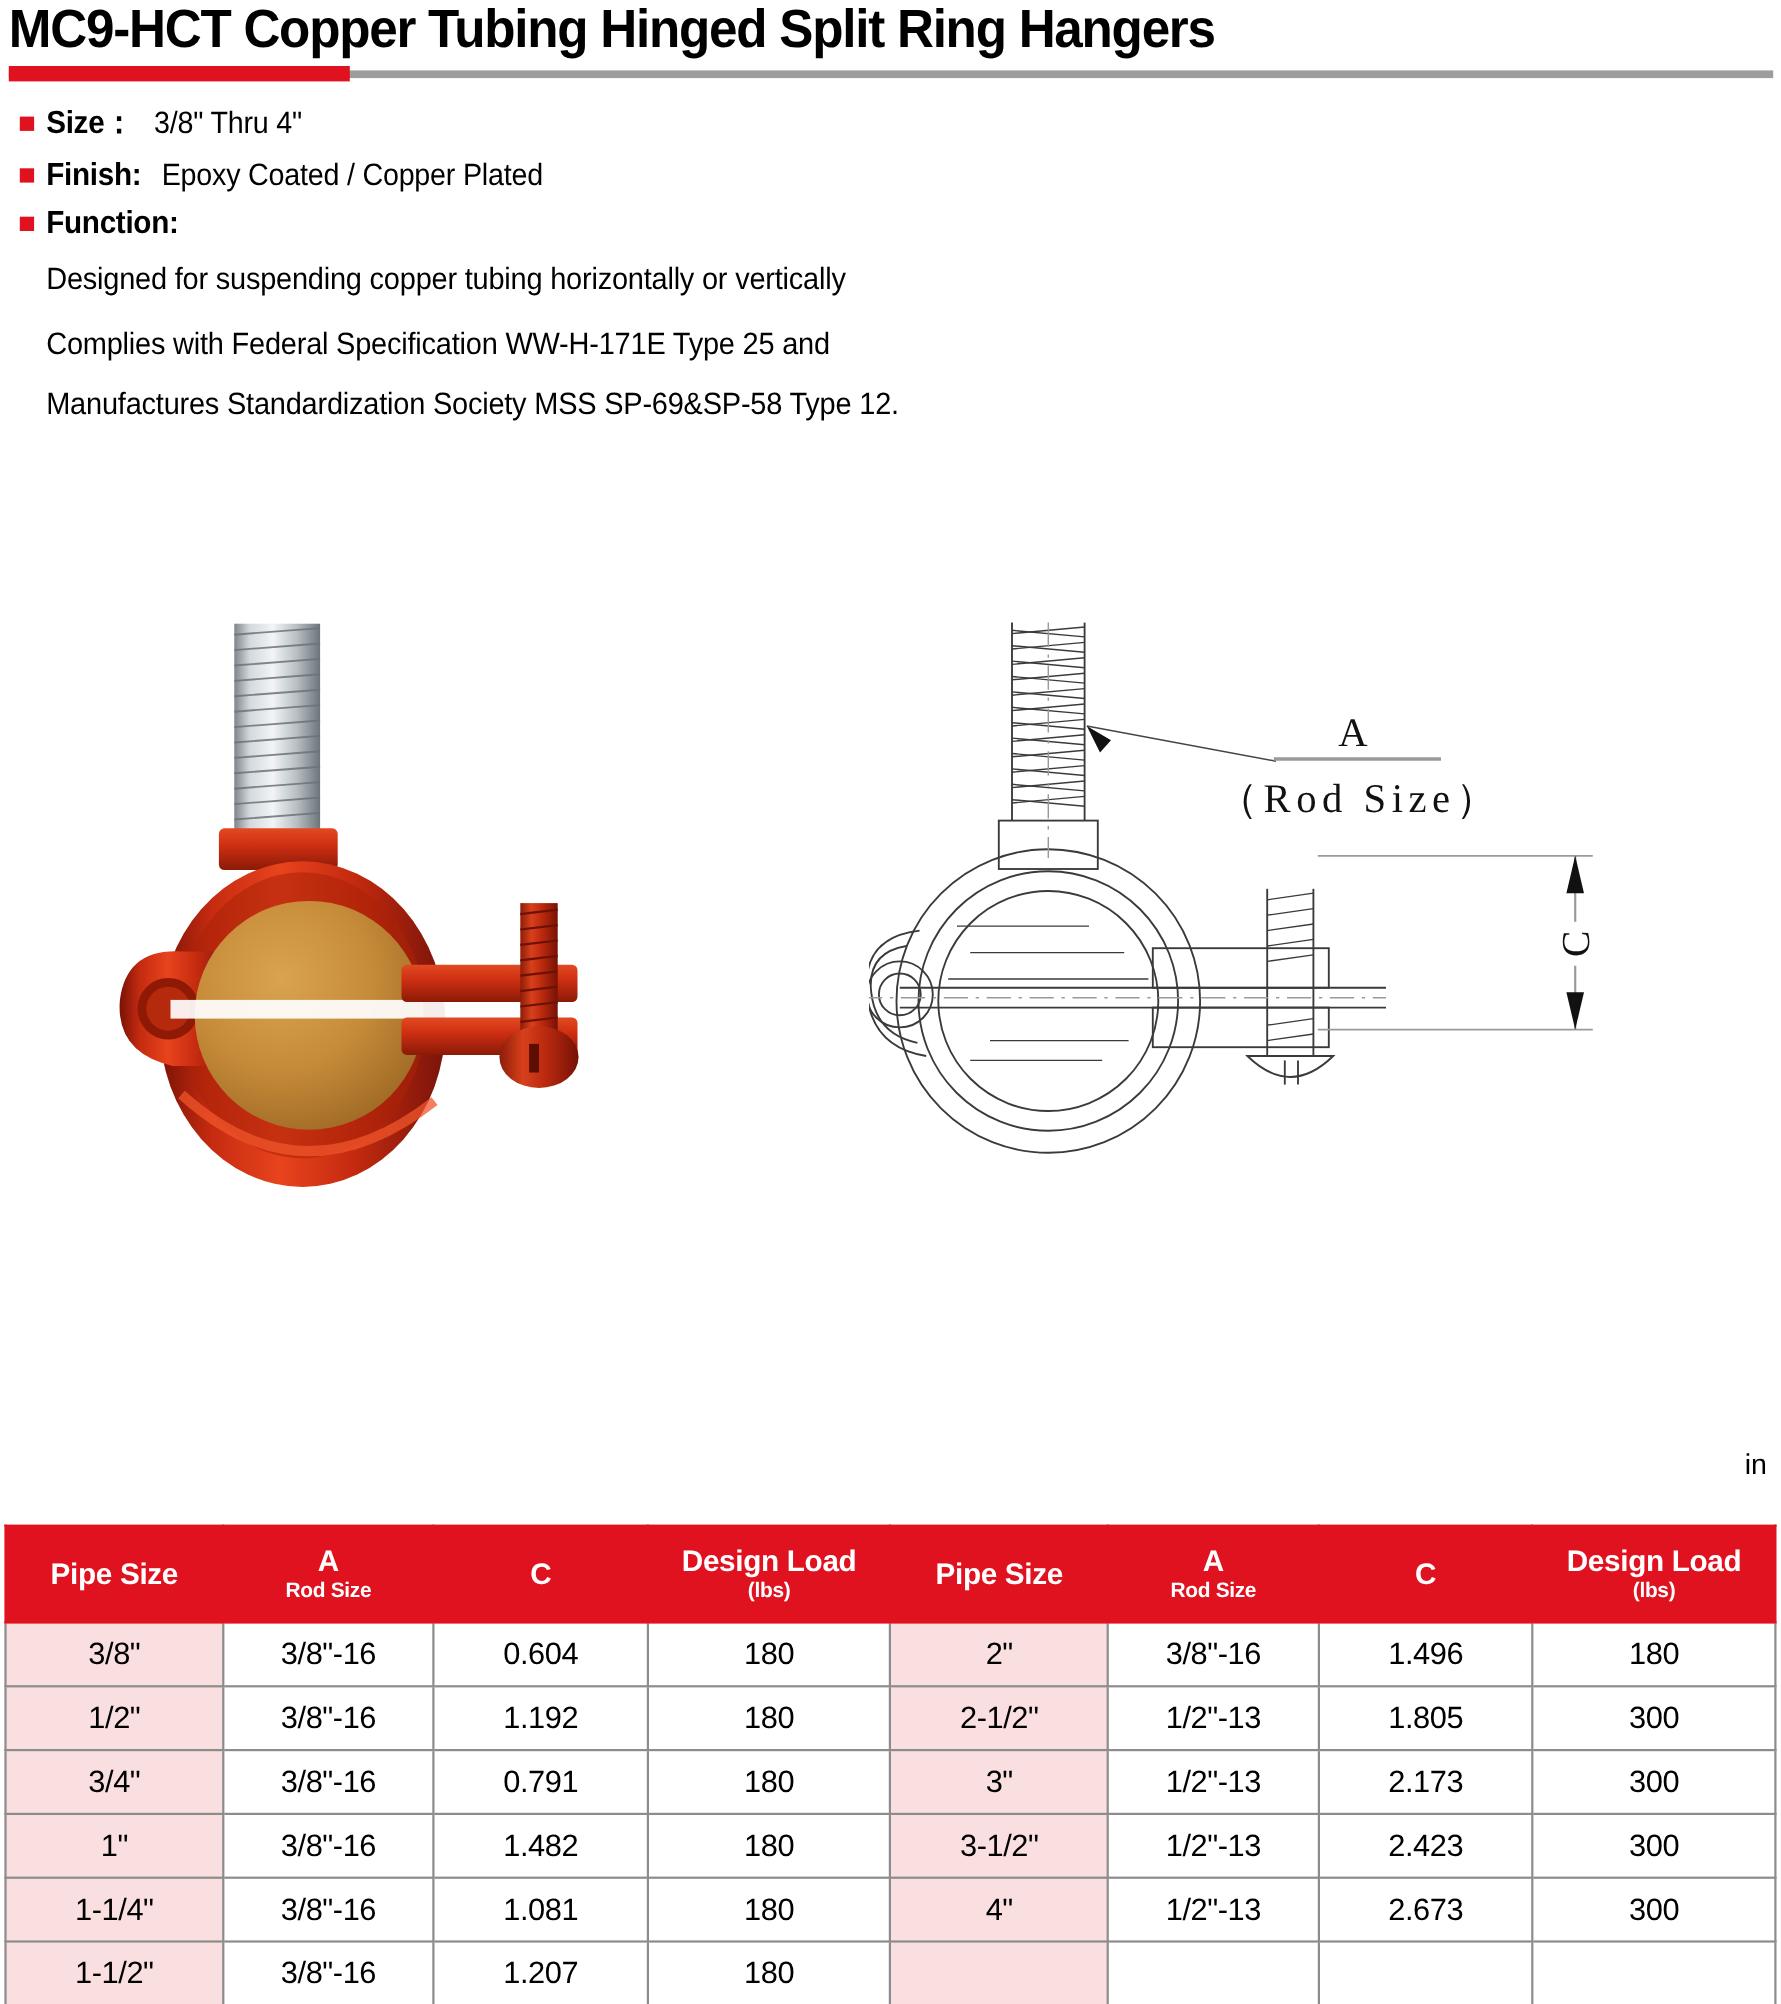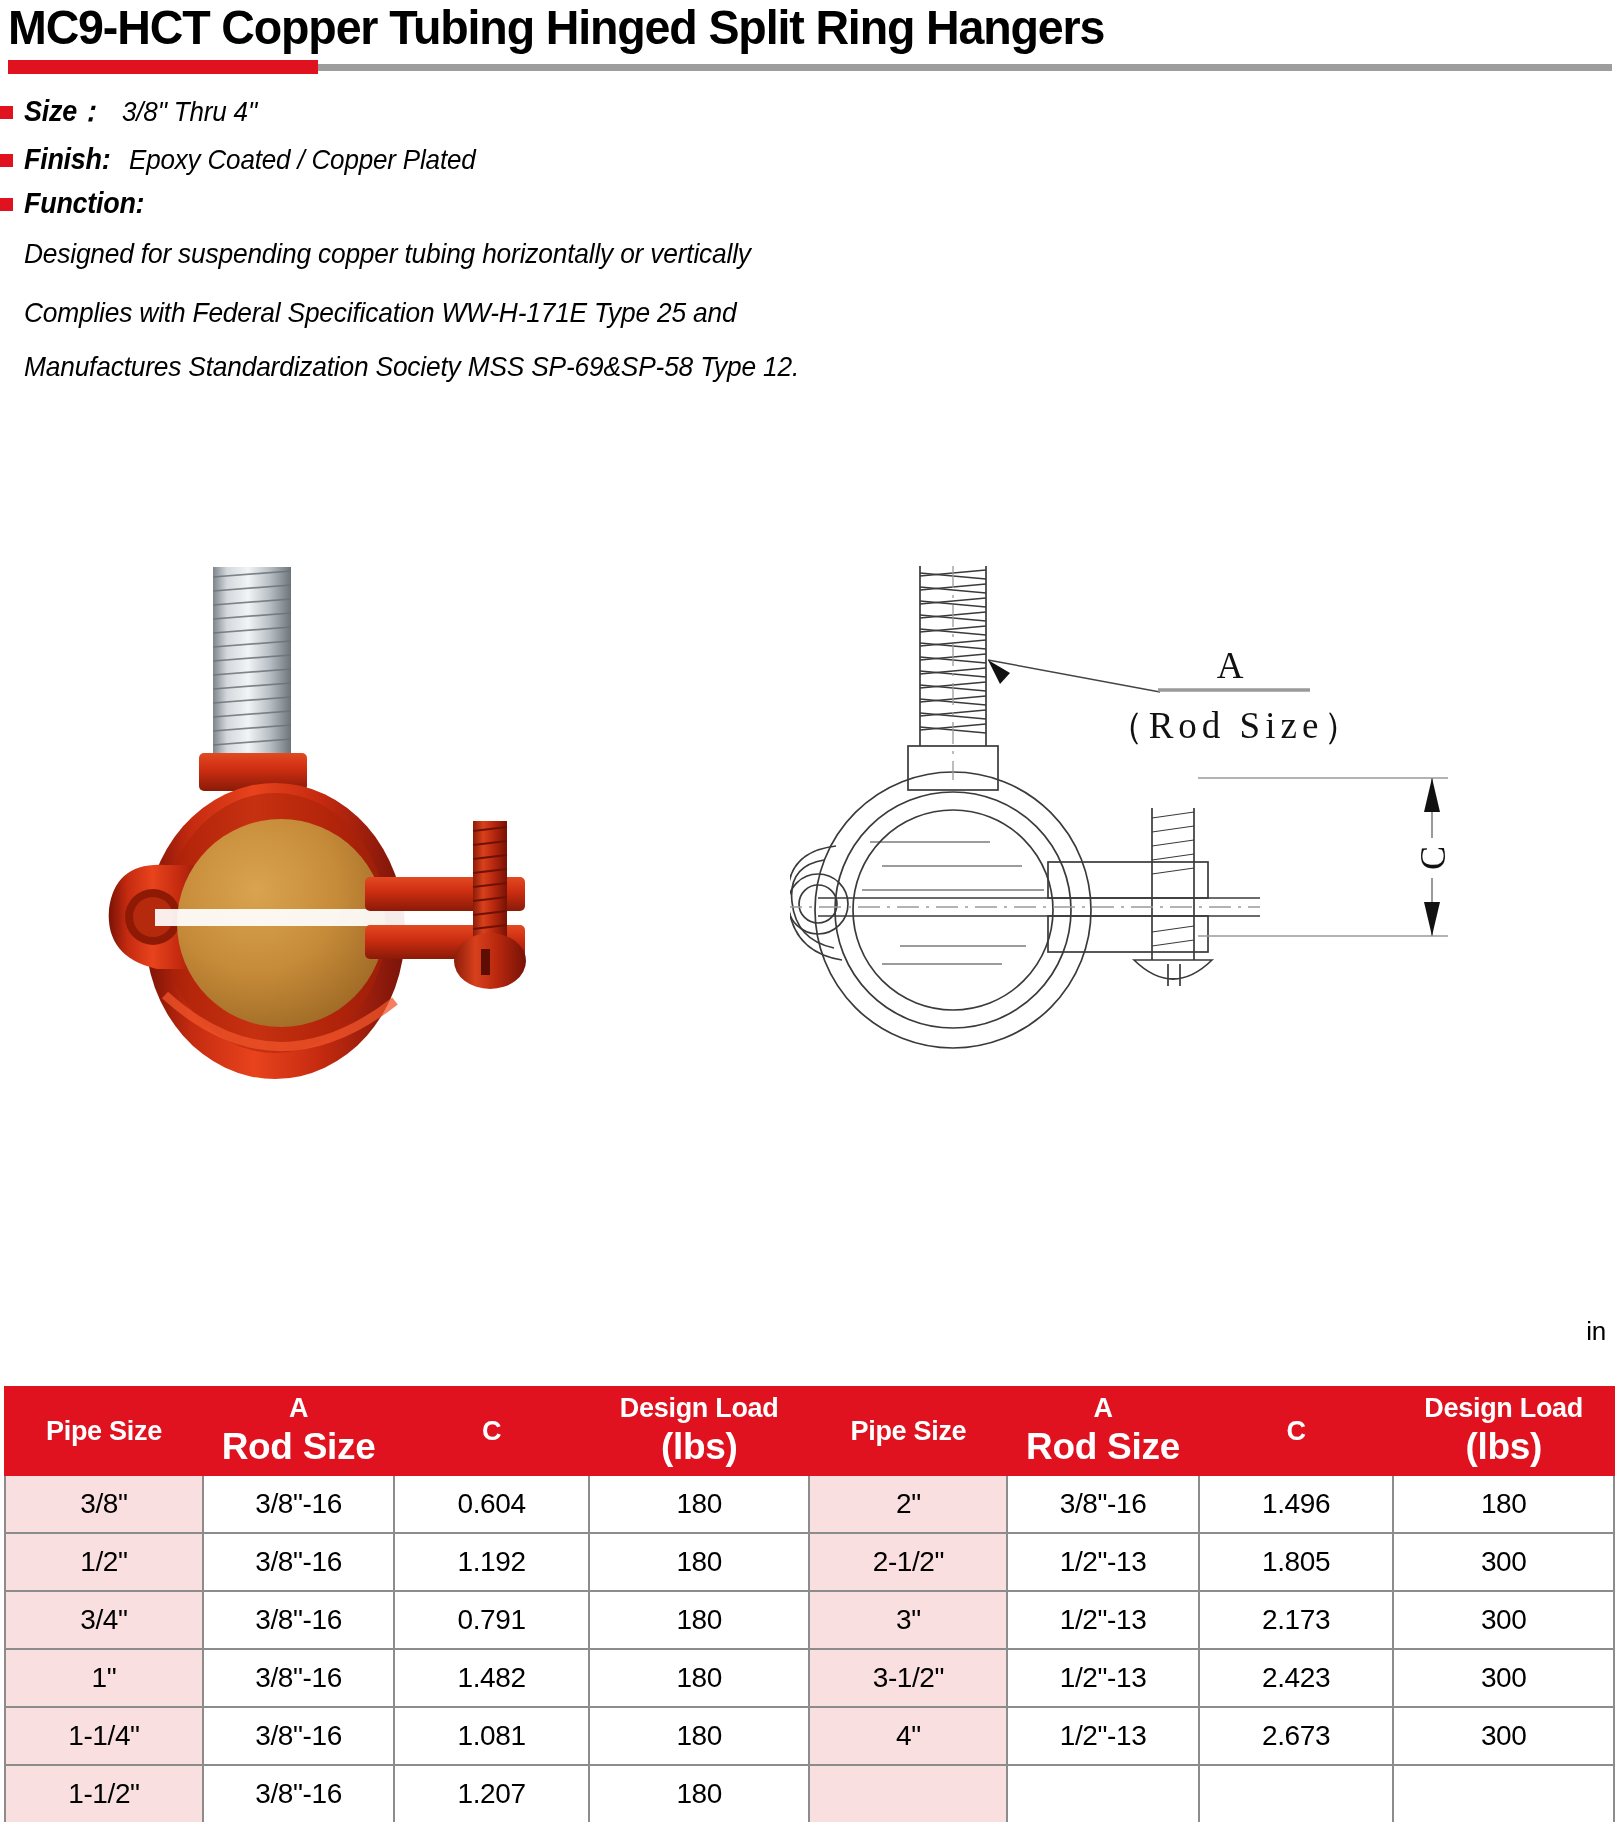--- a/index.html
+++ b/index.html
@@ -45,24 +45,23 @@
     position: absolute;
     left: 0; top: 0;
     width: 310px;
     height: 14px;
     background: #e1121f;
   }
 
   
   .specs {
     position: absolute;
-    left: 0;
+    left: 18px;
     top: 92px;
     width: 1100px;
-    font-style: italic;
   }
   .spec-row {
     display: flex;
     align-items: baseline;
     margin-bottom: 11px;
   }
   .bullet {
     width: 13px;
     height: 13px;
     background: #e1121f;
@@ -140,21 +139,21 @@
     border-color: #e1121f;
     height: 88px;
     font-size: 27px;
     font-weight: bold;
     letter-spacing: -0.3px;
     padding: 2px 4px;
     line-height: 1.22;
   }
   .spec-table thead th .sub {
     display: block;
-    font-size: 37px;
+    font-size: 19px;
     font-weight: bold;
   }
   .spec-table tbody td {
     height: 58px;
     font-size: 28px;
     font-weight: normal;
     letter-spacing: -0.4px;
     background: #ffffff;
   }
   .spec-table tbody td.pipe {

